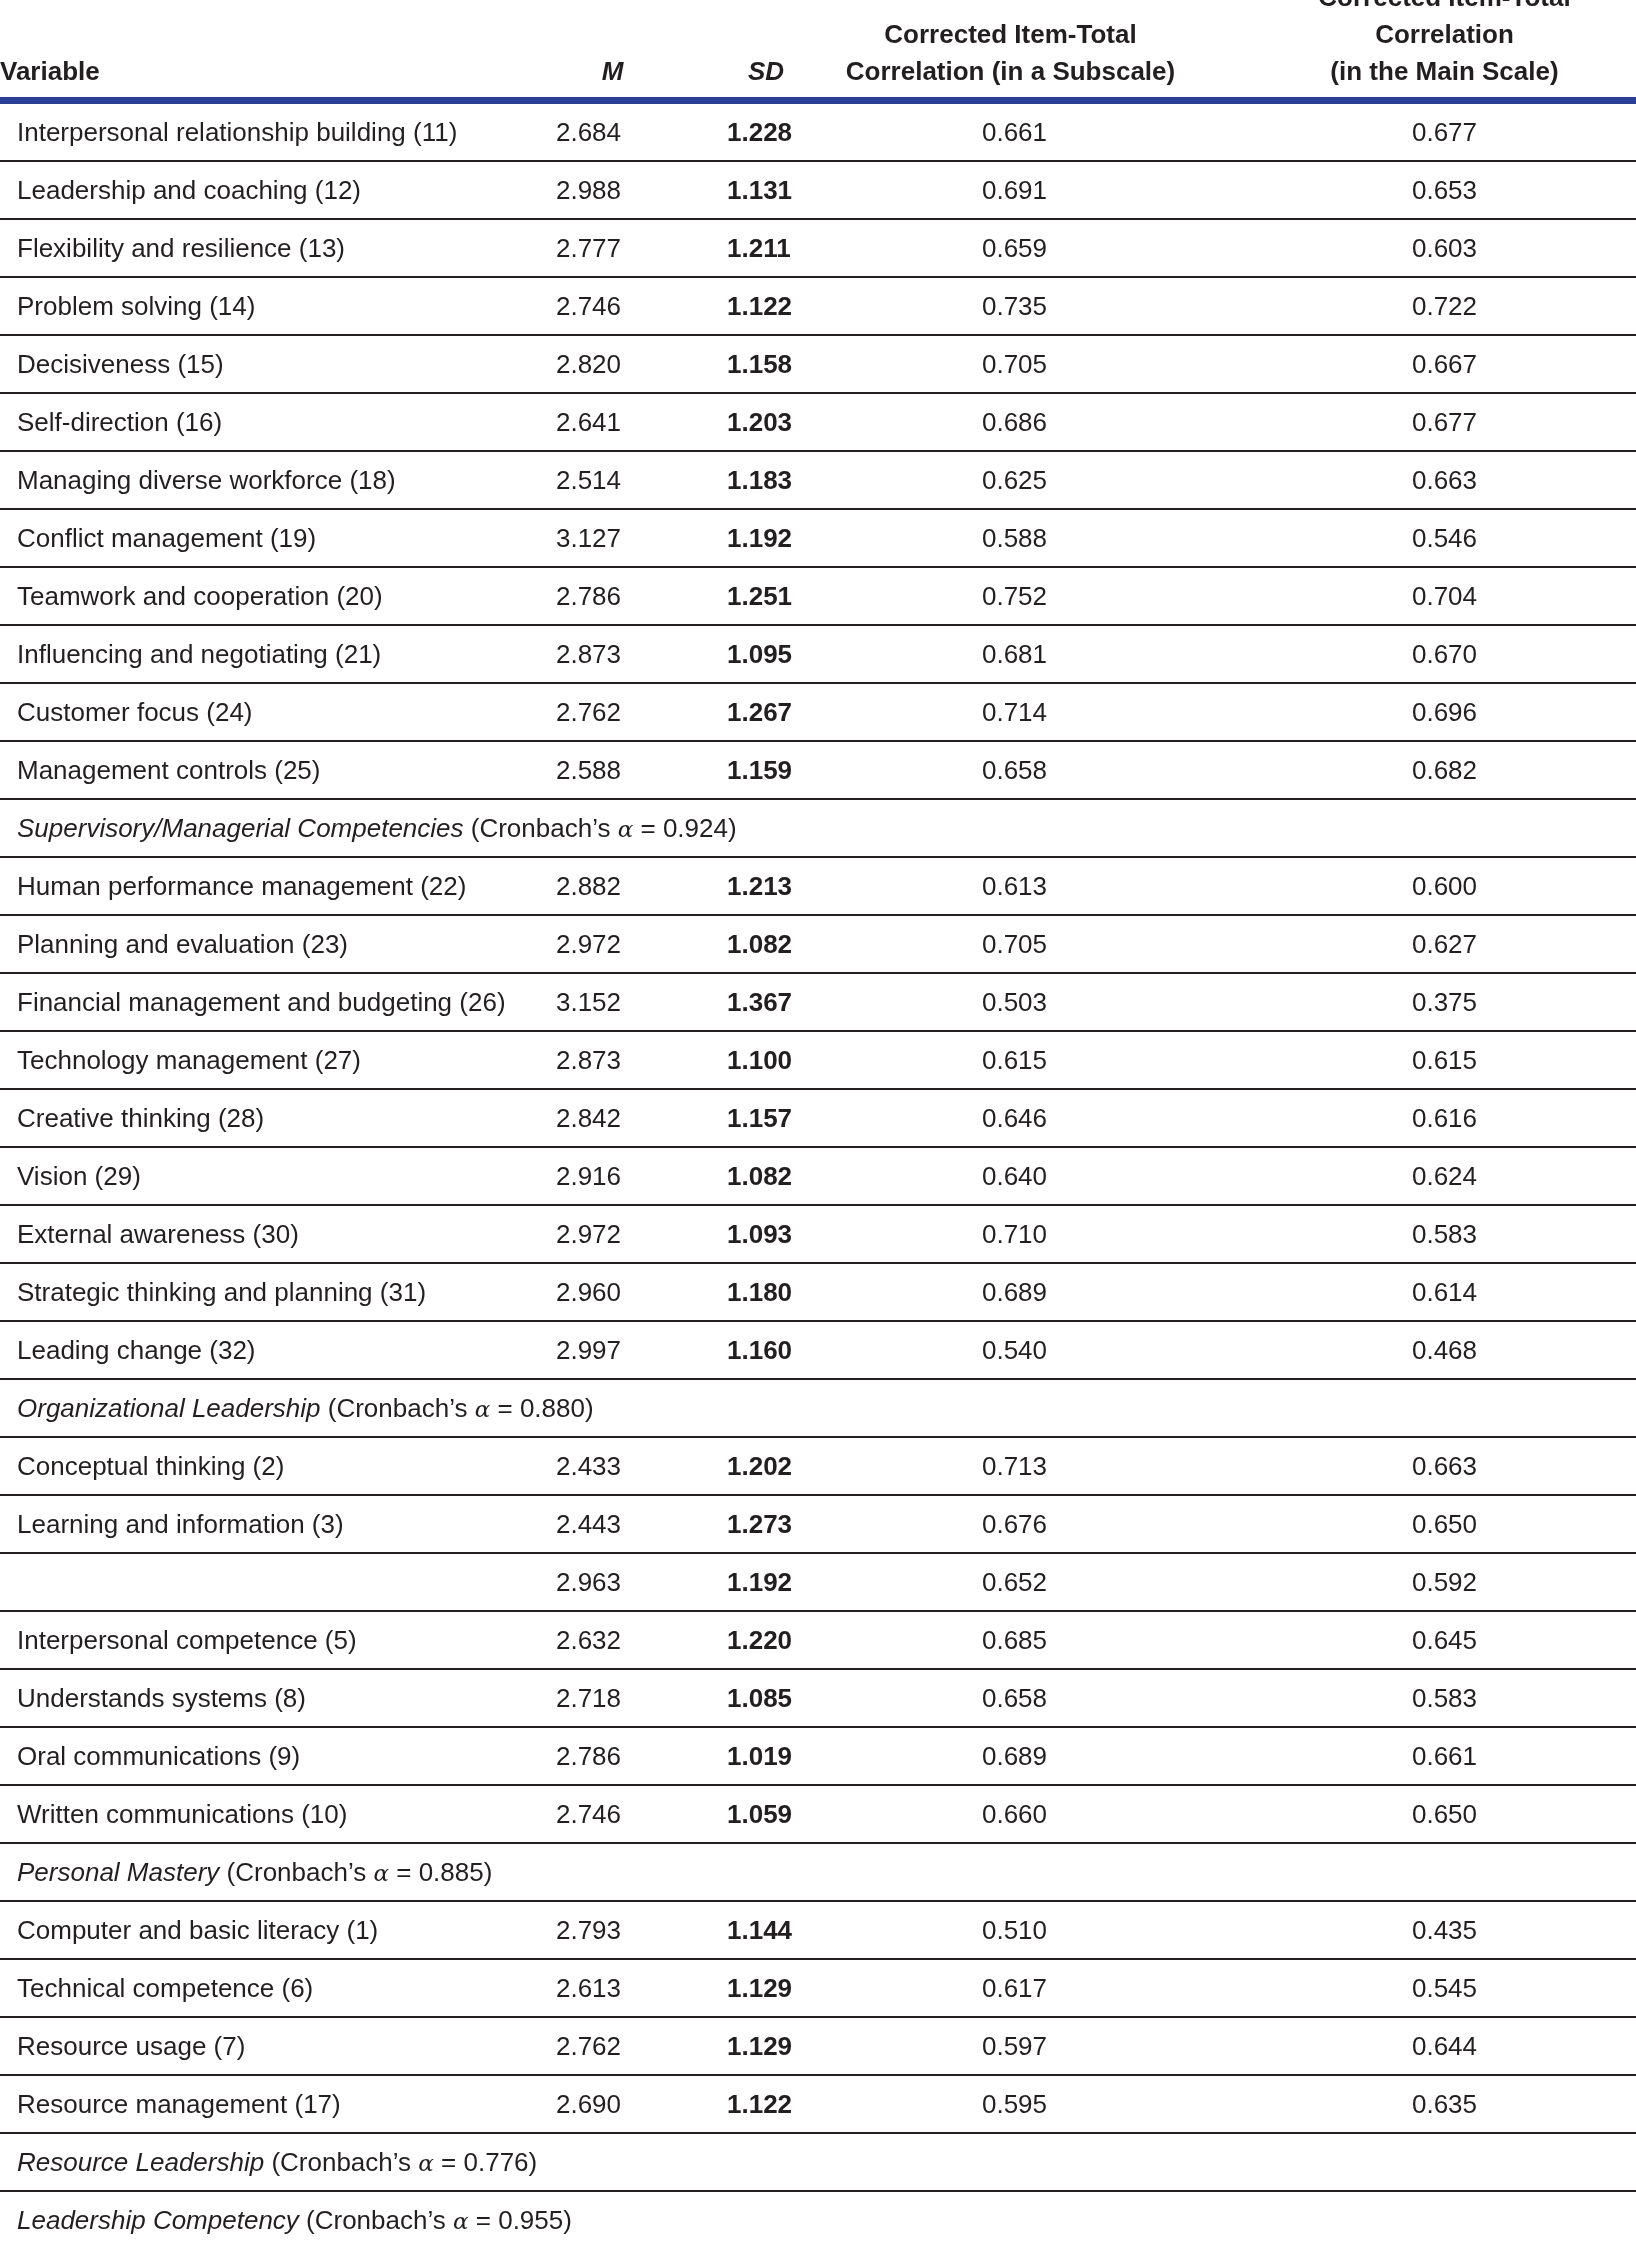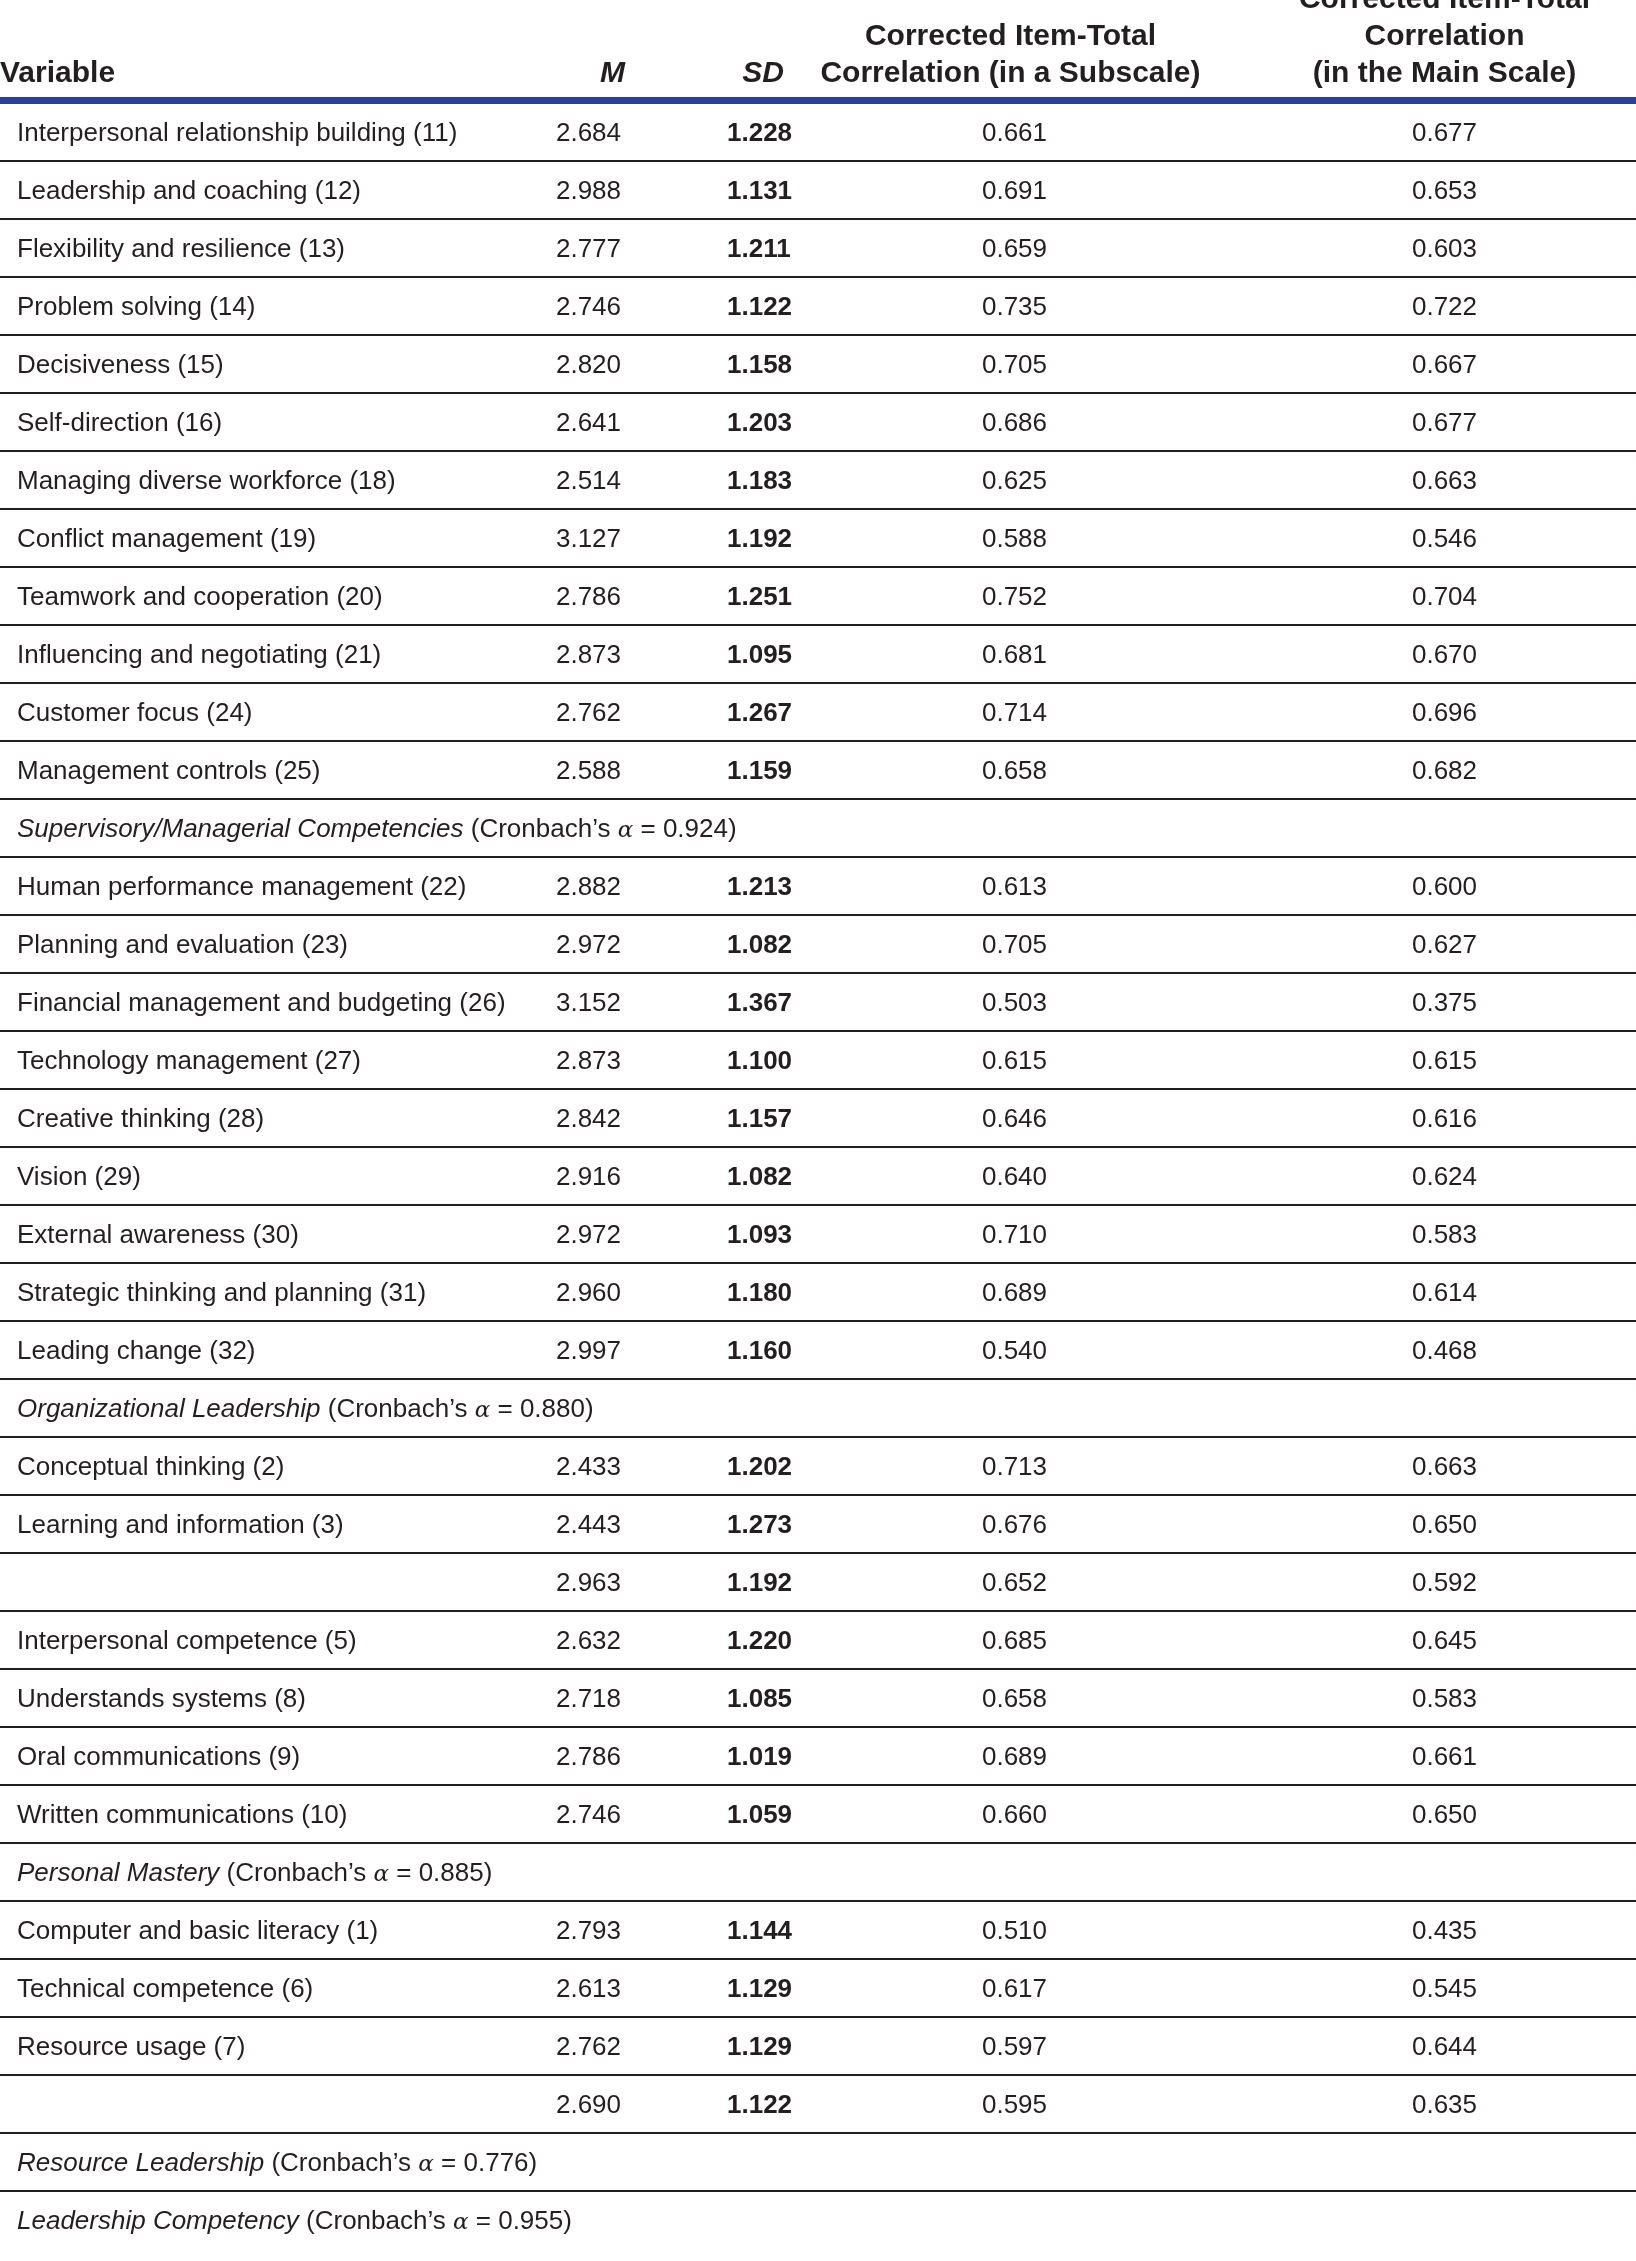--- a/index.html
+++ b/index.html
@@ -22,21 +22,21 @@
       width: 1642px;
     }
     .thead {
       position: relative;
       height: 97px;
     }
     .th {
       position: absolute;
       bottom: 6.6px;
       font-weight: bold;
-      font-size: 30px;
+      font-size: 26px;
       line-height: 37px;
       color: #231f20;
       white-space: nowrap;
     }
     .th.var { left: 5px; text-align: left; }
     .th.m { left: 593px; width: 49px; text-align: center; font-style: italic; }
     .th.sd { left: 723px; width: 66px; text-align: right; font-style: italic; margin-top: 6px; }
     .th.c3 { left: 822px; width: 387px; text-align: center; }
     .th.c4 { left: 1260px; width: 379px; text-align: center; }
     .th .line { display: block; }
@@ -303,20 +303,21 @@
         <div class="td c4">0.545</div>
       </div>
       <div class="tr">
         <div class="td var">Resource usage (7)</div>
         <div class="td m">2.762</div>
         <div class="td sd">1.129</div>
         <div class="td c3">0.597</div>
         <div class="td c4">0.644</div>
       </div>
       <div class="tr">
+        <div class="td var">Resource management (17)</div>
         <div class="td m">2.690</div>
         <div class="td sd">1.122</div>
         <div class="td c3">0.595</div>
         <div class="td c4">0.635</div>
       </div>
       <div class="tr">
         <div class="td var group-label"><span class="it">Resource Leadership</span><span> (Cronbach’s </span><span class="alpha">α</span><span> = 0.776)</span></div>
       </div>
       <div class="tr last">
         <div class="td var group-label"><span class="it">Leadership Competency</span><span> (Cronbach’s </span><span class="alpha">α</span><span> = 0.955)</span></div>

